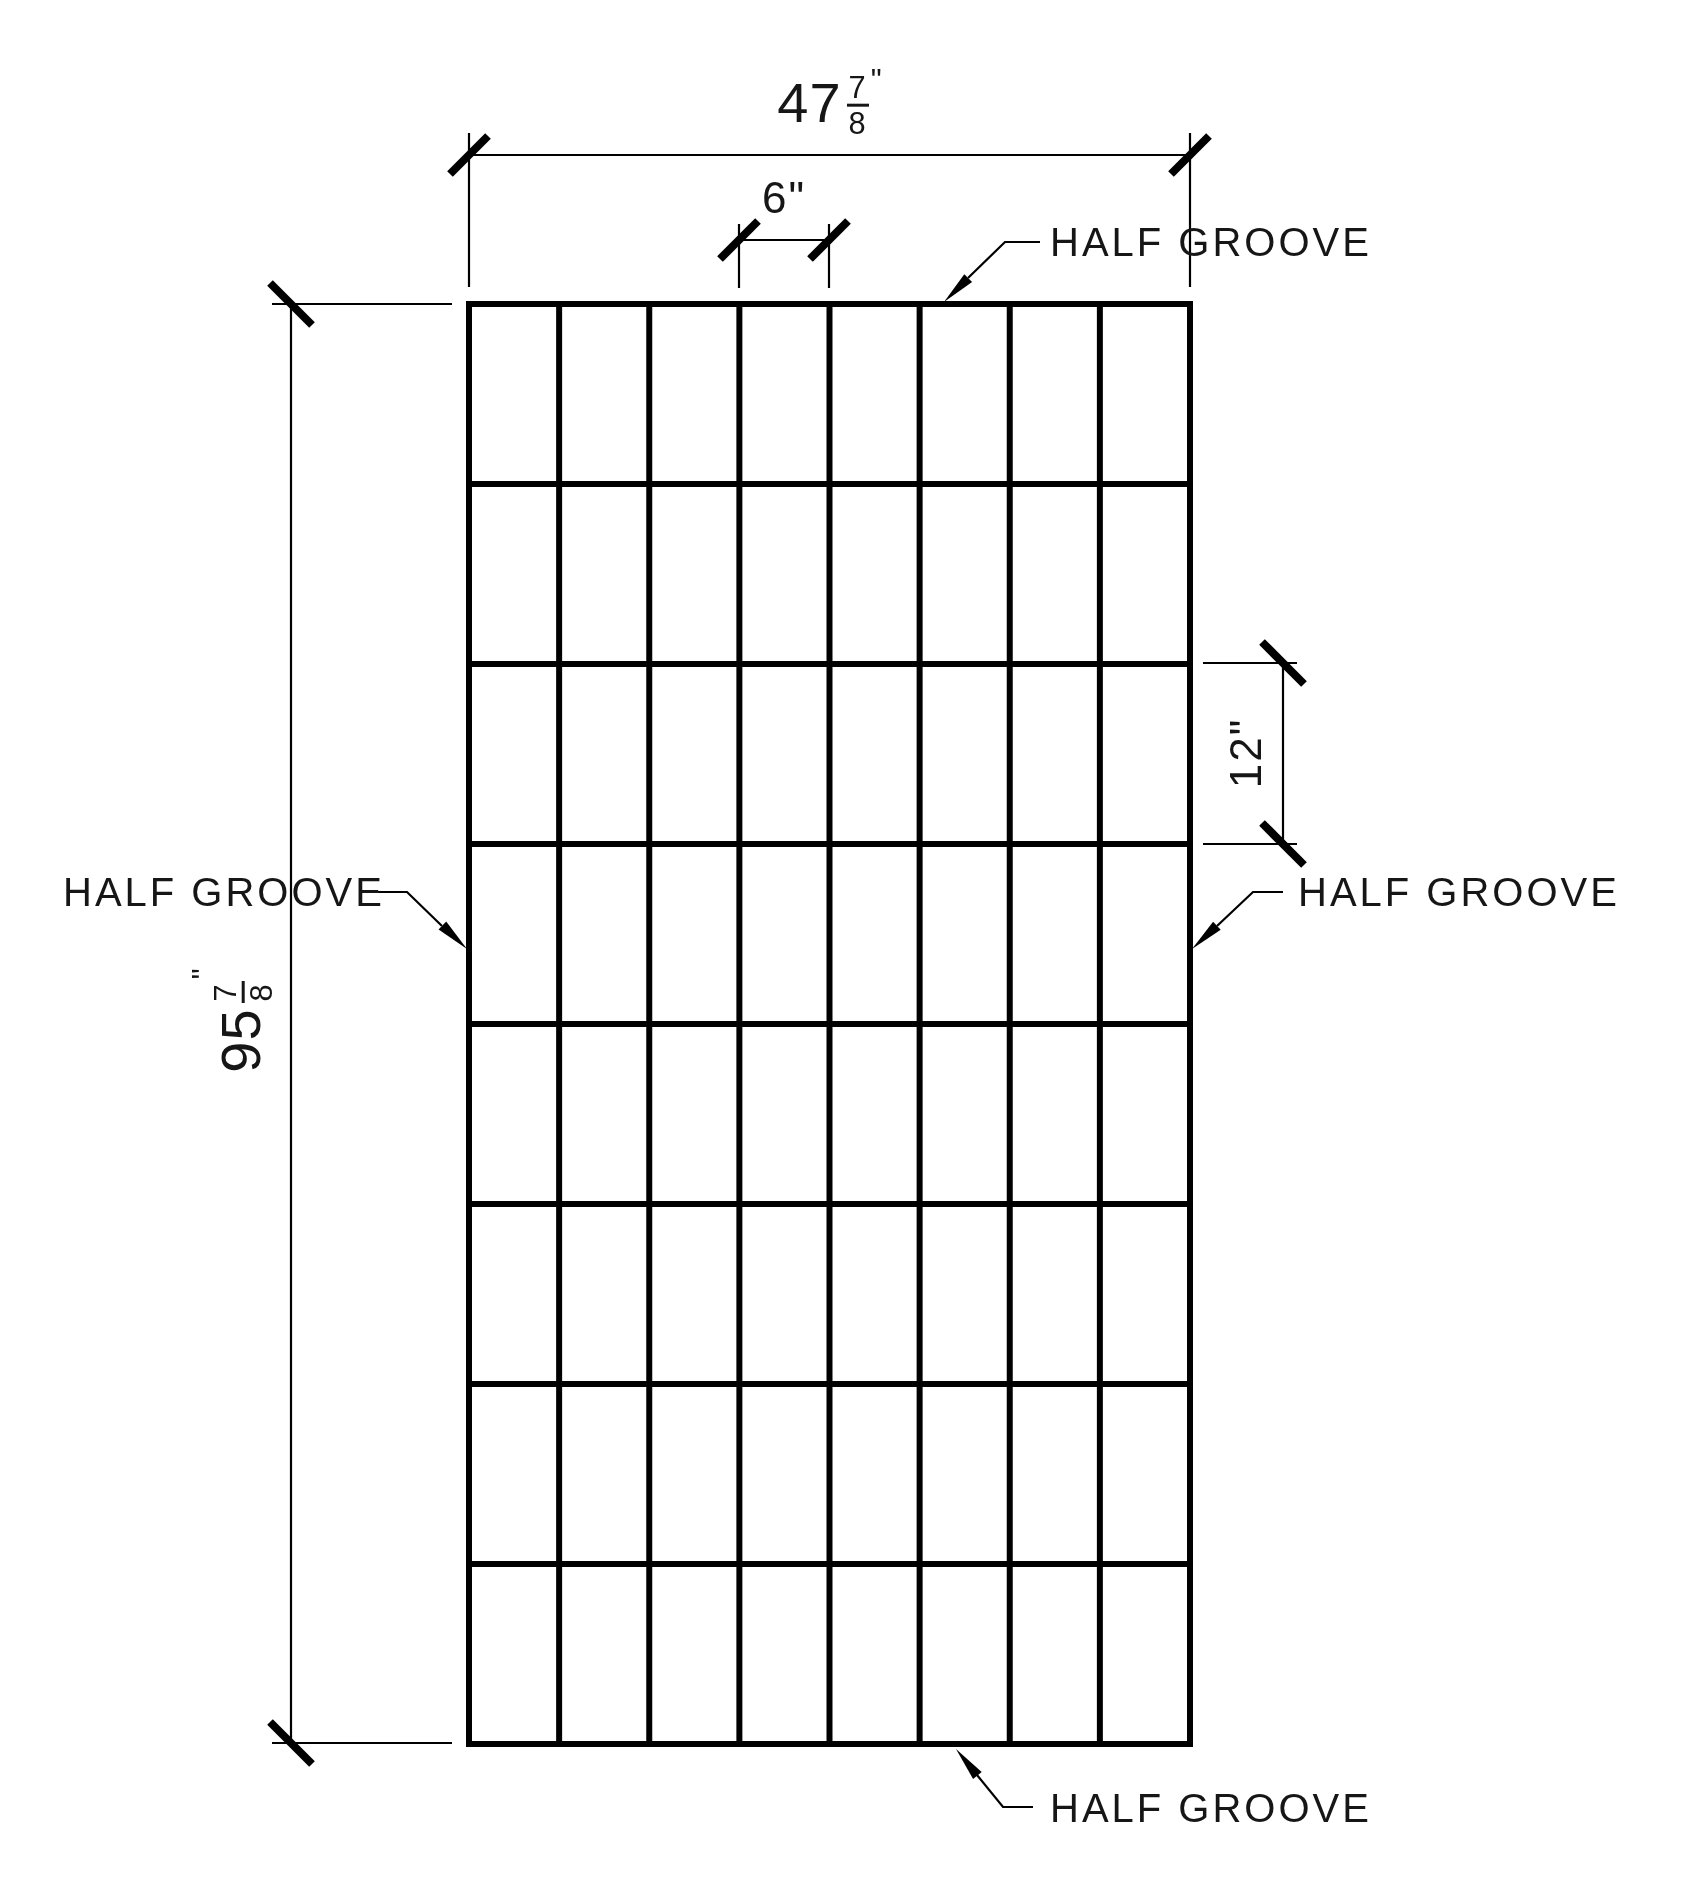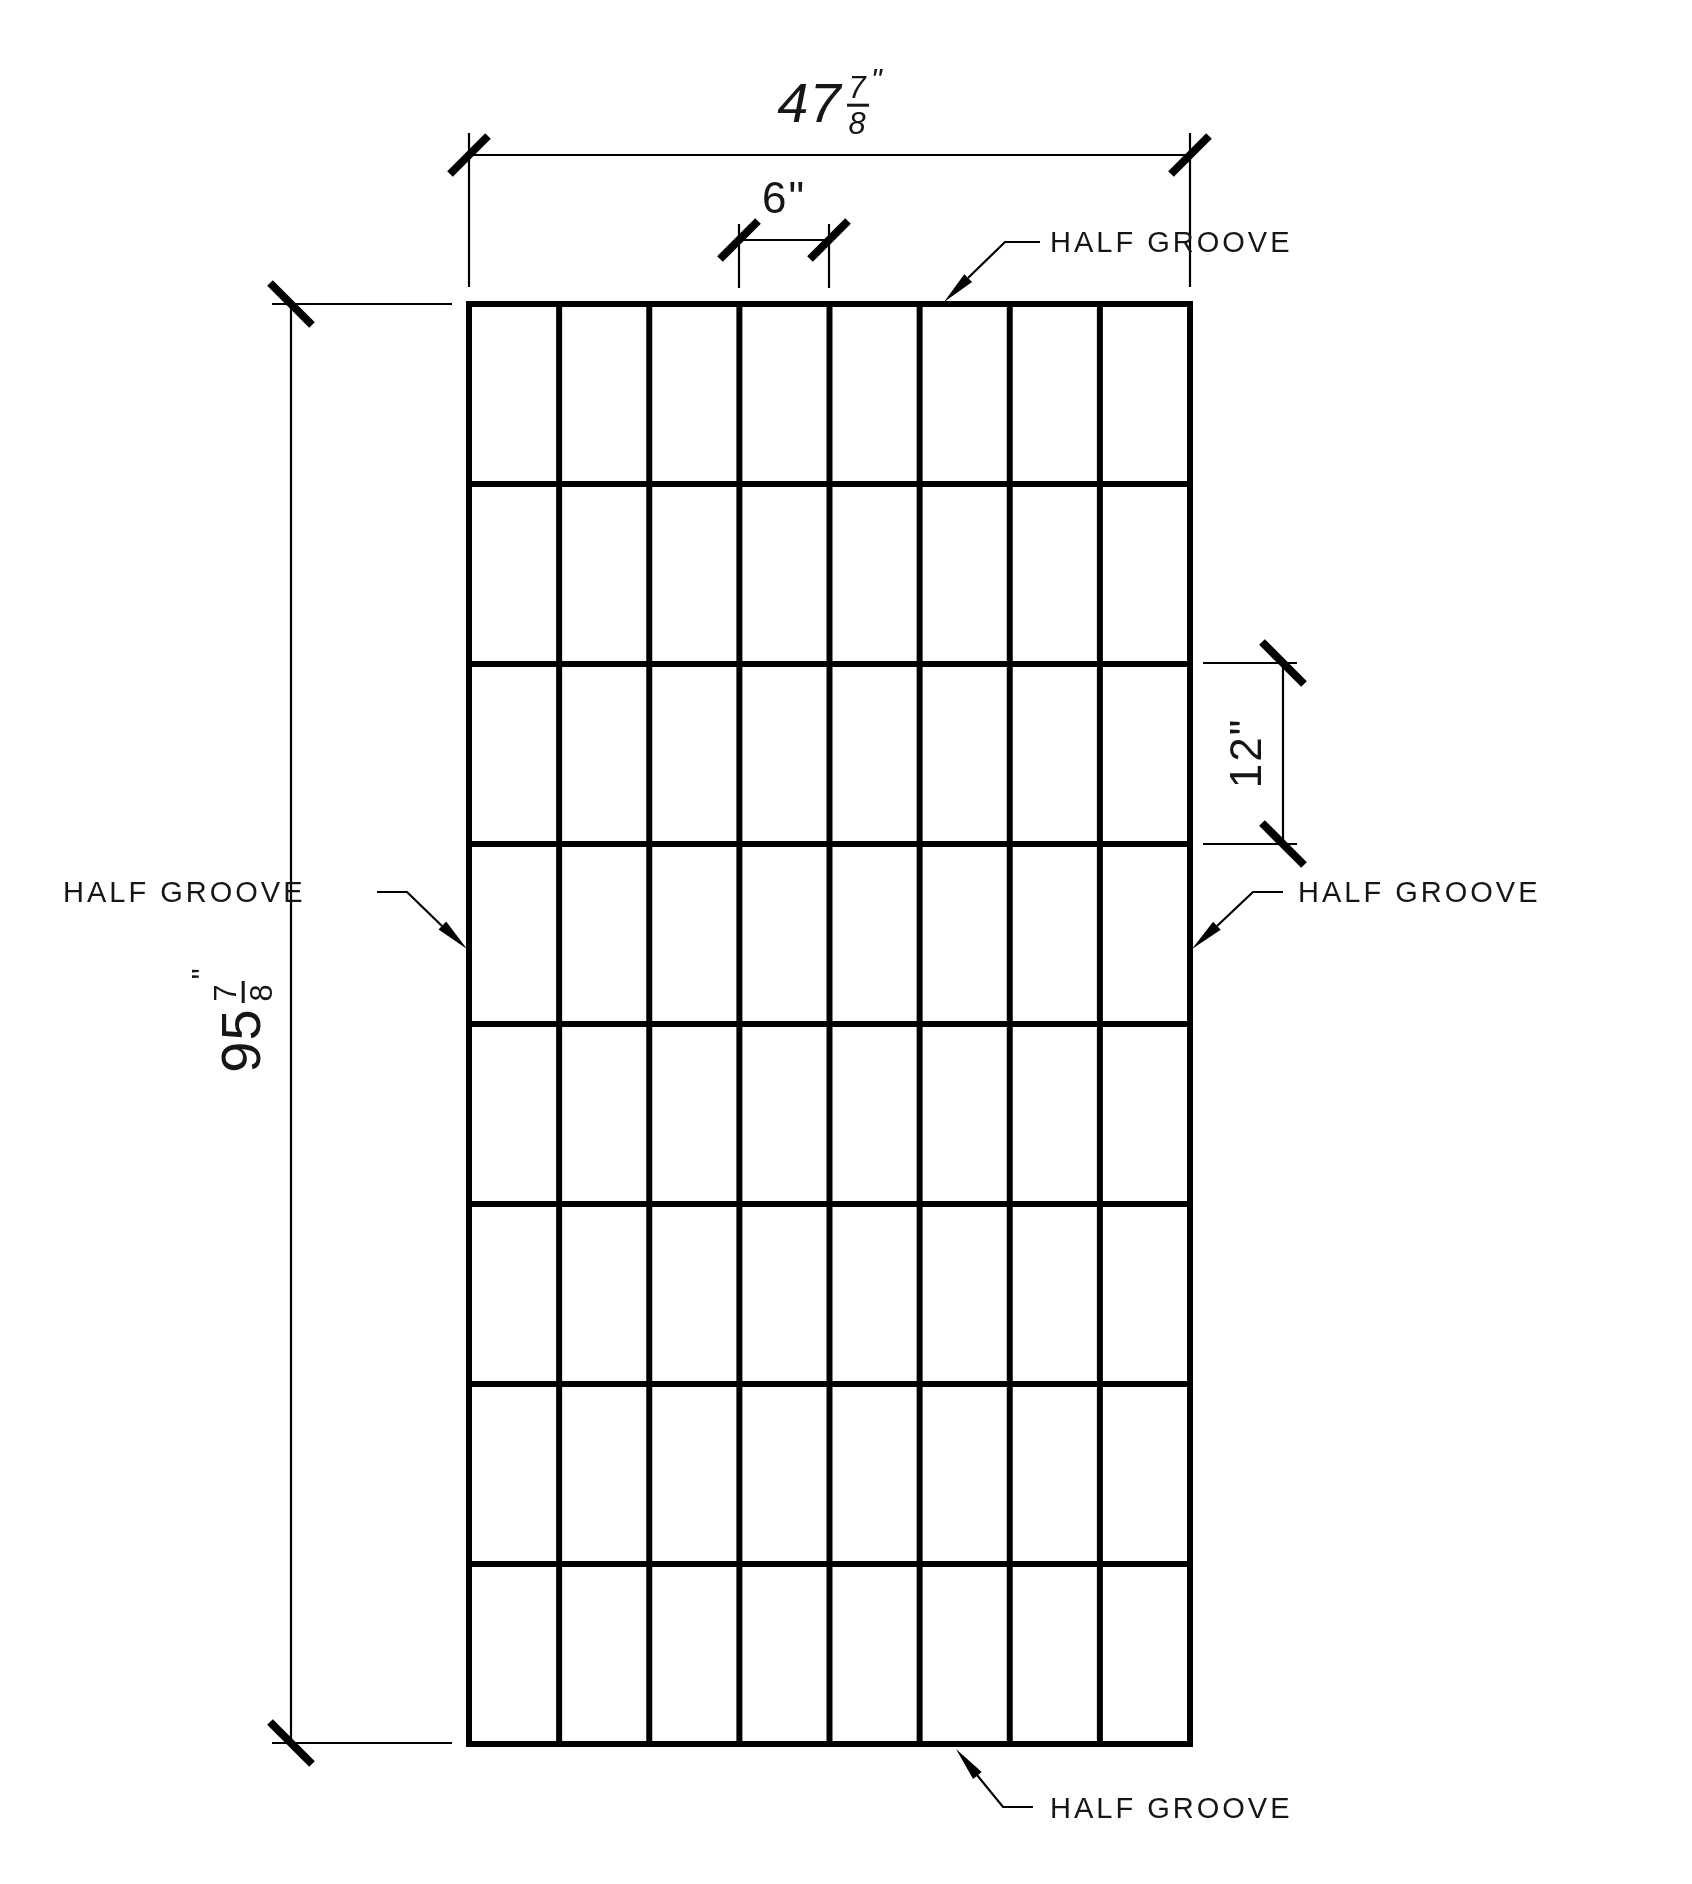--- a/index.html
+++ b/index.html
@@ -14,21 +14,21 @@
   .canvas svg { position: absolute; left: 0; top: 0; }
   .label {
     position: absolute;
     display: flex;
     align-items: center;
     white-space: nowrap;
     color: #161616;
     font-family: "Liberation Sans", sans-serif;
   }
   .callout {
-    font-size: 29px;
+    font-size: 40px;
     letter-spacing: 3px;
     height: 64px;
     justify-content: flex-start;
     font-weight: 400;
   }
   .dim-large {
     font-size: 56px;
     letter-spacing: 1px;
     justify-content: center;
   }
@@ -118,21 +118,21 @@
     </g>
 
     <g stroke="none" fill="#000000">
       <polygon points="944,302 964.3,274.3 972.1,282.1"></polygon>
       <polygon points="467,949 438.6,929.6 446.2,921.6"></polygon>
       <polygon points="1192,949 1213.1,921.8 1220.7,929.8"></polygon>
       <polygon points="956,1749 981.7,1771.9 973.1,1778.9"></polygon>
     </g>
   </svg>
 
-  <div class="label dim-large" style="left:640px; top:52px; width:380px; height:100px;font-style:italic;">
+  <div class="label dim-large" style="left:640px; top:52px; width:380px; height:100px;">
     <span>47</span>
       <span class="frac">
         <span class="num">7</span>
         <span class="den">8</span>
       </span>
       <span class="unit-sup">"</span>
   </div>
 
   <div class="label dim-small" style="left:714px; top:168px; width:140px; height:60px;">
     <span>6"</span>

